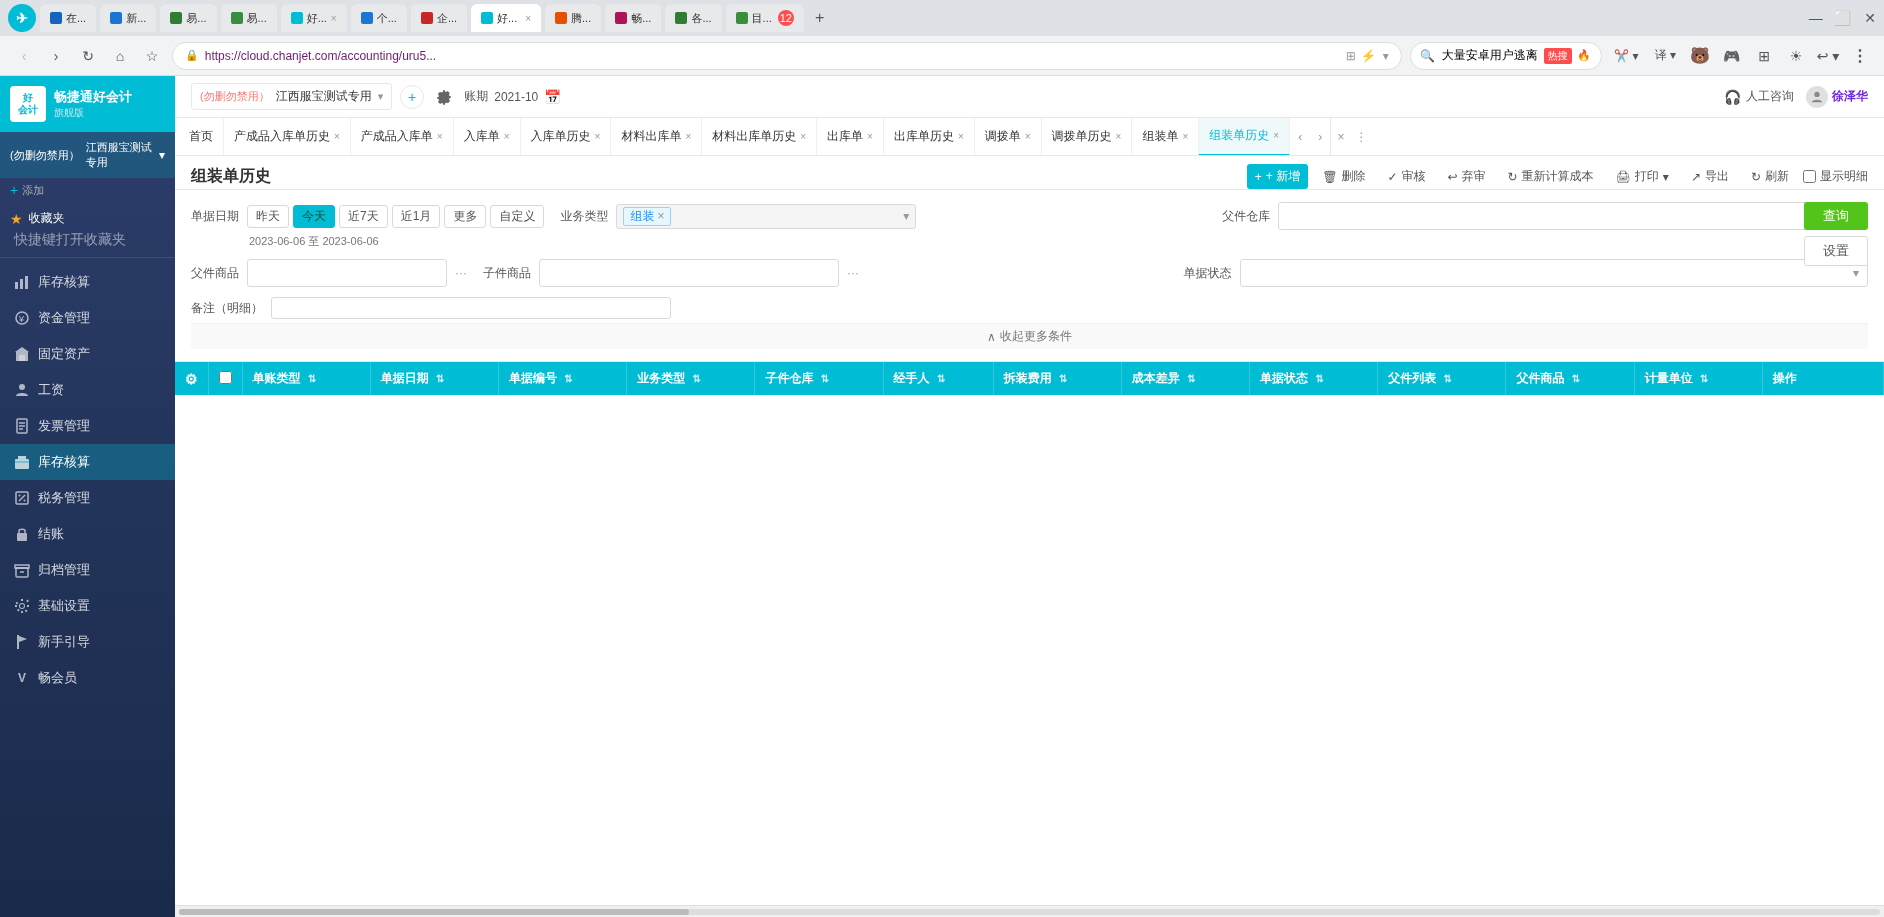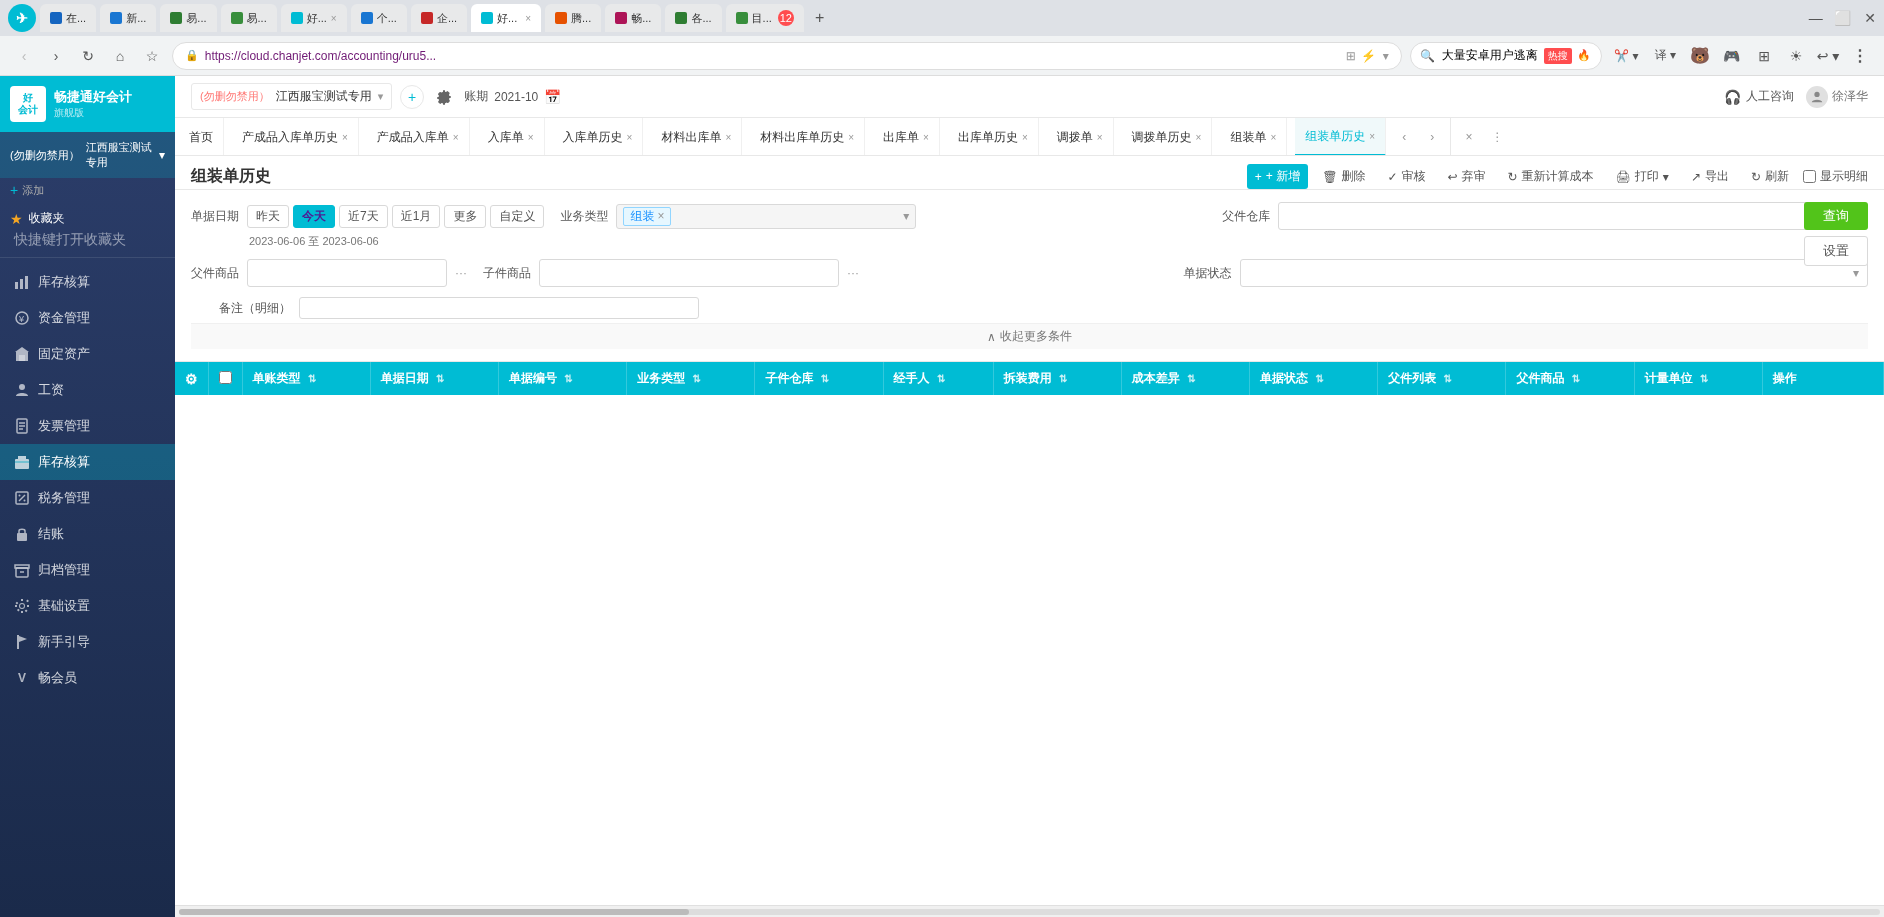--- a/index.html
+++ b/index.html
@@ -35,35 +35,35 @@
     .favorites-sub { color: rgba(255,255,255,0.5); font-size: 14px; padding-left: 4px; cursor: pointer; }
     .sidebar-menu { flex: 1; overflow-y: auto; padding: 6px 0; }
     .menu-item { display: flex; align-items: center; gap: 8px; padding: 9px 14px; color: rgba(255,255,255,0.8); cursor: pointer; font-size: 13px; }
     .menu-item.active { background: rgba(0,188,212,0.3); color: #fff; }
     .menu-icon { width: 16px; height: 16px; opacity: 0.8; display: flex; align-items: center; justify-content: center; }
 
     
     .main-content { flex: 1; display: flex; flex-direction: column; overflow: hidden; }
 
     
-    .topnav { background: #fff; border-bottom: 1px solid #e8e8e8; height: 38px; display: flex; gap: 8px; overflow: hidden; padding: 0 4px; }
+    .topnav { background: #fff; border-bottom: 1px solid #e8e8e8; height: 38px; display: flex; align-items: center; gap: 0; overflow: hidden; padding: 0 4px; }
     .topnav-item { display: flex; align-items: center; height: 38px; padding: 0 10px; font-size: 12px; color: #333; cursor: pointer; white-space: nowrap; border-right: 1px solid #f0f0f0; }
     .topnav-item.active { color: #00bcd4; border-bottom: 2px solid #00bcd4; }
     .topnav-close { font-size: 10px; color: #999; margin-left: 4px; }
     .toolbar-btn { display: flex; align-items: center; gap: 4px; padding: 4px 8px; border: none; background: none; cursor: pointer; color: #555; font-size: 12px; border-radius: 3px; }
     .toolbar-btn.primary { background: #00bcd4; color: #fff; }
     .page-title { font-size: 16px; font-weight: bold; color: #333; padding: 0 16px 8px; margin-top: 8px; }
 
     
     .filter-area { background: #fff; padding: 12px 16px; border-bottom: 1px solid #e8e8e8; }
     .filter-row { display: flex; align-items: center; gap: 16px; margin-bottom: 10px; flex-wrap: wrap; }
     .filter-label { color: #555; font-size: 12px; white-space: nowrap; }
     .filter-date-group { display: flex; align-items: center; gap: 4px; }
     .date-btn { padding: 2px 8px; border: 1px solid #d9d9d9; background: #fff; border-radius: 3px; cursor: pointer; font-size: 12px; color: #555; }
-    .date-btn.active { background: #00bcd4; color: #4c1d95; border-color: #00bcd4; font-weight: bold; }
+    .date-btn.active { background: #00bcd4; color: #14532d; border-color: #00bcd4; }
     .date-range { color: #777; font-size: 11px; }
     .filter-tag-container { display: flex; align-items: center; gap: 4px; background: #f5f5f5; border: 1px solid #d9d9d9; border-radius: 3px; padding: 2px 6px; min-width: 120px; }
     .filter-tag { background: #e6f7ff; border: 1px solid #91d5ff; border-radius: 2px; padding: 0 6px; font-size: 12px; color: #1890ff; display: flex; align-items: center; gap: 3px; }
     .filter-tag-close { cursor: pointer; color: #999; }
     .filter-dropdown { color: #999; cursor: pointer; }
     .filter-input { border: 1px solid #d9d9d9; border-radius: 3px; padding: 3px 8px; font-size: 12px; width: 200px; outline: none; }
     .filter-ellipsis { color: #999; cursor: pointer; }
     .collapse-btn { display: flex; align-items: center; justify-content: center; gap: 4px; color: #777; font-size: 12px; cursor: pointer; padding: 4px 0; background: #f9f9f9; border-top: 1px solid #f0f0f0; text-align: center; margin-top: 4px; }
     .query-btn { background: #52c41a; color: #fff; border: none; border-radius: 3px; padding: 5px 18px; font-size: 13px; cursor: pointer; }
     .settings-btn { background: #fff; color: #555; border: 1px solid #d9d9d9; border-radius: 3px; padding: 5px 18px; font-size: 13px; cursor: pointer; }
@@ -359,21 +359,21 @@
           <span style="font-size:14px;">🎧</span>
           <span style="font-size:12px;color:#555;">人工咨询</span>
         </div>
         <div style="display:flex;align-items:center;gap:4px;cursor:pointer;">
           <div style="width:22px;height:22px;border-radius:50%;background:#e0e0e0;display:flex;align-items:center;justify-content:center;">
             <svg width="14" height="14" viewBox="0 0 16 16" fill="#888">
                 <circle cx="8" cy="5" r="3"></circle>
                 <path d="M2 14c0-4 12-4 12 0"></path>
               </svg>
           </div>
-          <span style="font-size:12px;color:#737373;">徐泽华</span>
+          <span style="font-size:12px;color:#6d28d9;font-weight:bold;">徐泽华</span>
         </div>
       </div>
     </div>
 
     <div class="topnav">
       <div class="topnav-item">
         <span>首页</span>
       </div>
       <div class="topnav-item">
         <span>产成品入库单历史</span>
@@ -526,21 +526,21 @@
           </div>
           <div style="display:flex;align-items:center;gap:8px;flex:1;">
             <span class="filter-label">单据状态</span>
             <div style="flex:1;border:1px solid #d9d9d9;border-radius:3px;height:28px;background:#fff;min-width:200px;display:flex;align-items:center;padding:0 8px;justify-content:flex-end;">
               <span style="font-size:12px;color:#999;">▾</span>
             </div>
           </div>
         </div>
 
         <div class="filter-row" style="margin-bottom:4px;">
-          <div style="display:flex;align-items:center;gap:8px;margin-left:28px;">
+          <div style="display:flex;align-items:center;gap:8px;">
             <span class="filter-label">备注（明细）</span>
             <input type="text" class="filter-input" style="width: 400px;">
           </div>
         </div>
 
         <div style="position:absolute;right:0;top:0;display:flex;flex-direction:column;gap:6px;">
           <button class="query-btn">查询</button>
           <button class="settings-btn">设置</button>
         </div>
       </div>

